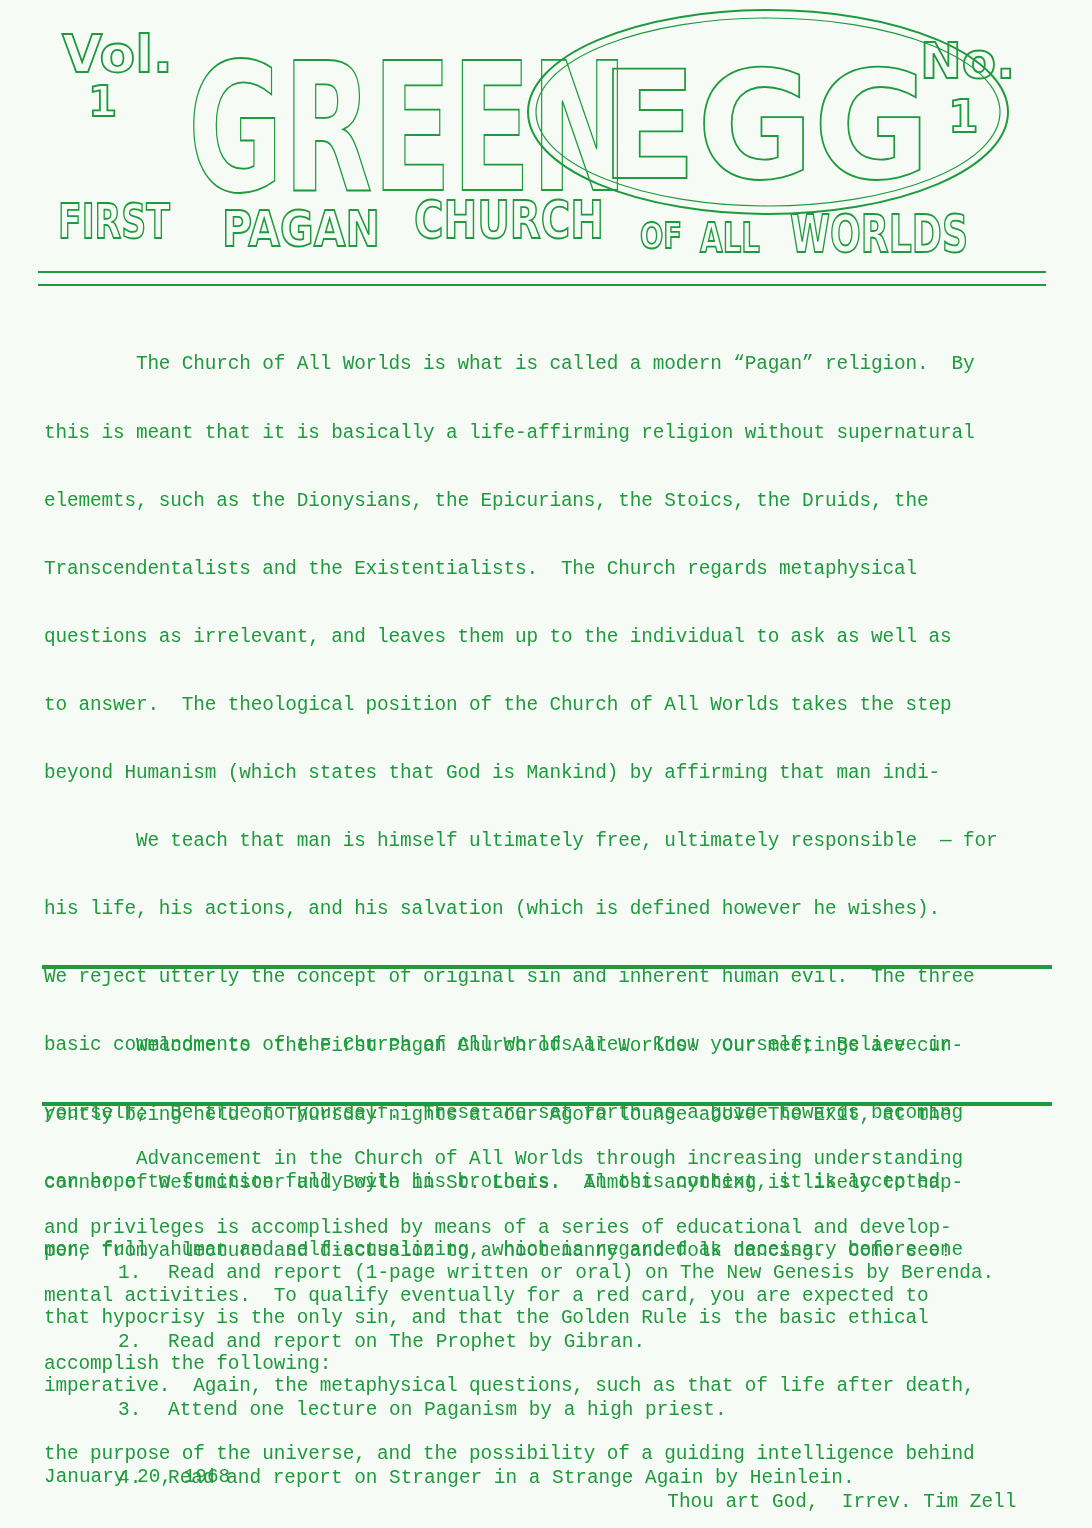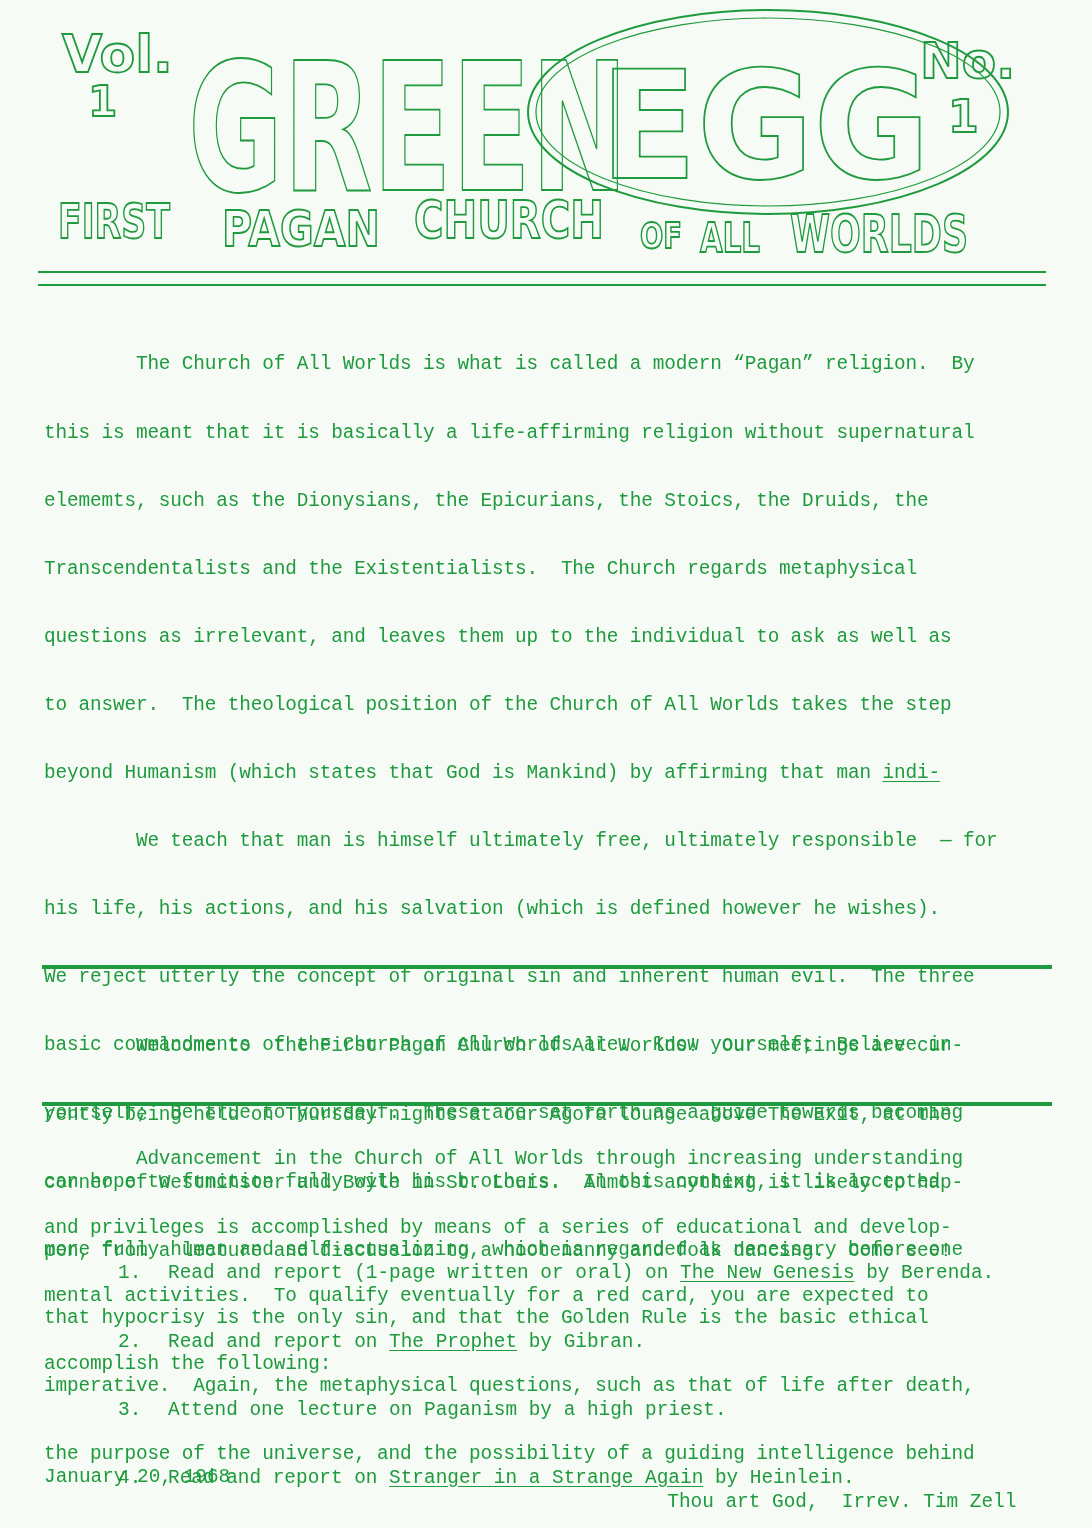--- a/index.html
+++ b/index.html
@@ -17,21 +17,21 @@
       fill: none; stroke: #1f9a3e; stroke-width: 1.8;
       font-family: "DejaVu Sans", sans-serif; font-weight: bold;
     }
     .rule { position: absolute; background: #1f9a3e; }
     .body-text {
       position: absolute; left: 44px; width: 1010px;
       font-size: 19.4px; line-height: 22.7px;
       white-space: pre; letter-spacing: -0.15px;
     }
     .line { display: block; height: 22.7px; }
-    .u { text-decoration: underline; text-underline-offset: 3px; }
+    .u { text-underline-offset: 3px; }
     .list { position: absolute; left: 118px; font-size: 19.4px; line-height: 22.7px; white-space: pre; }
     .list .num { display: inline-block; width: 50px; }
     .footer-date { position: absolute; left: 44px; top: 1466px; font-size: 19.4px; white-space: pre; }
     .footer-sig { position: absolute; left: 644px; top: 1466px; font-size: 19.4px; line-height: 24px; white-space: pre; }
   </style>
 </head>
 <body>
 
 <div class="masthead">
   <svg width="1092" height="300" viewBox="0 0 1092 300">

